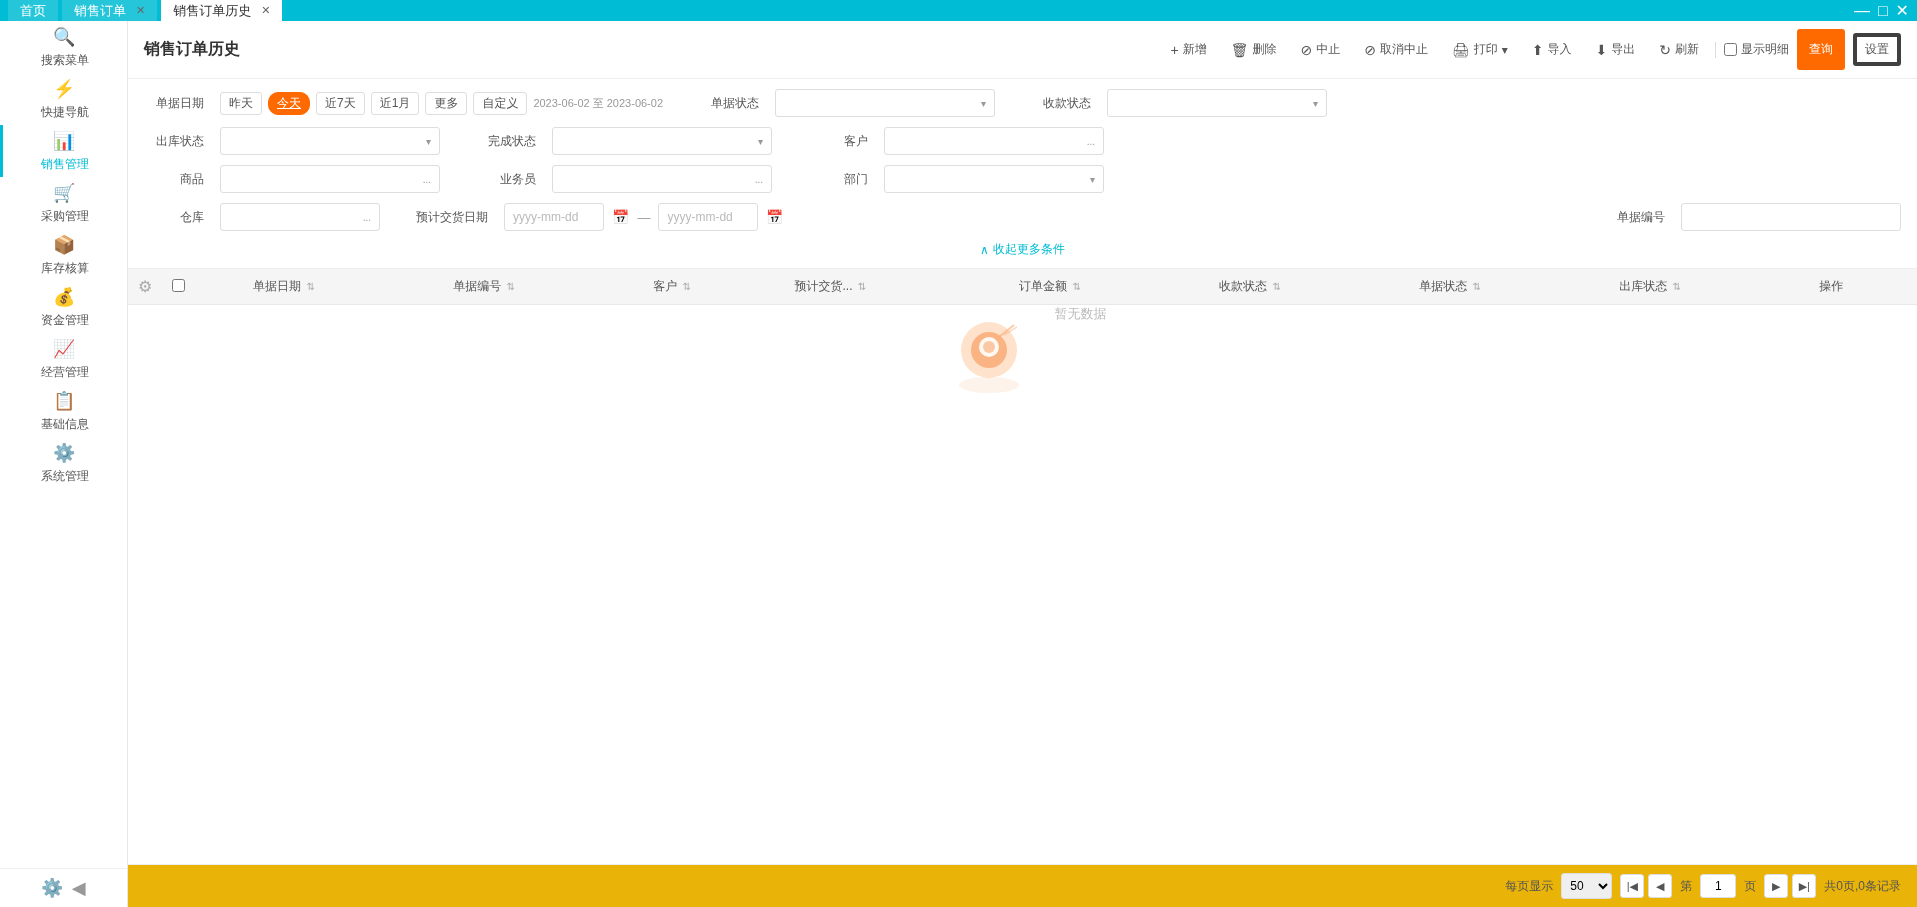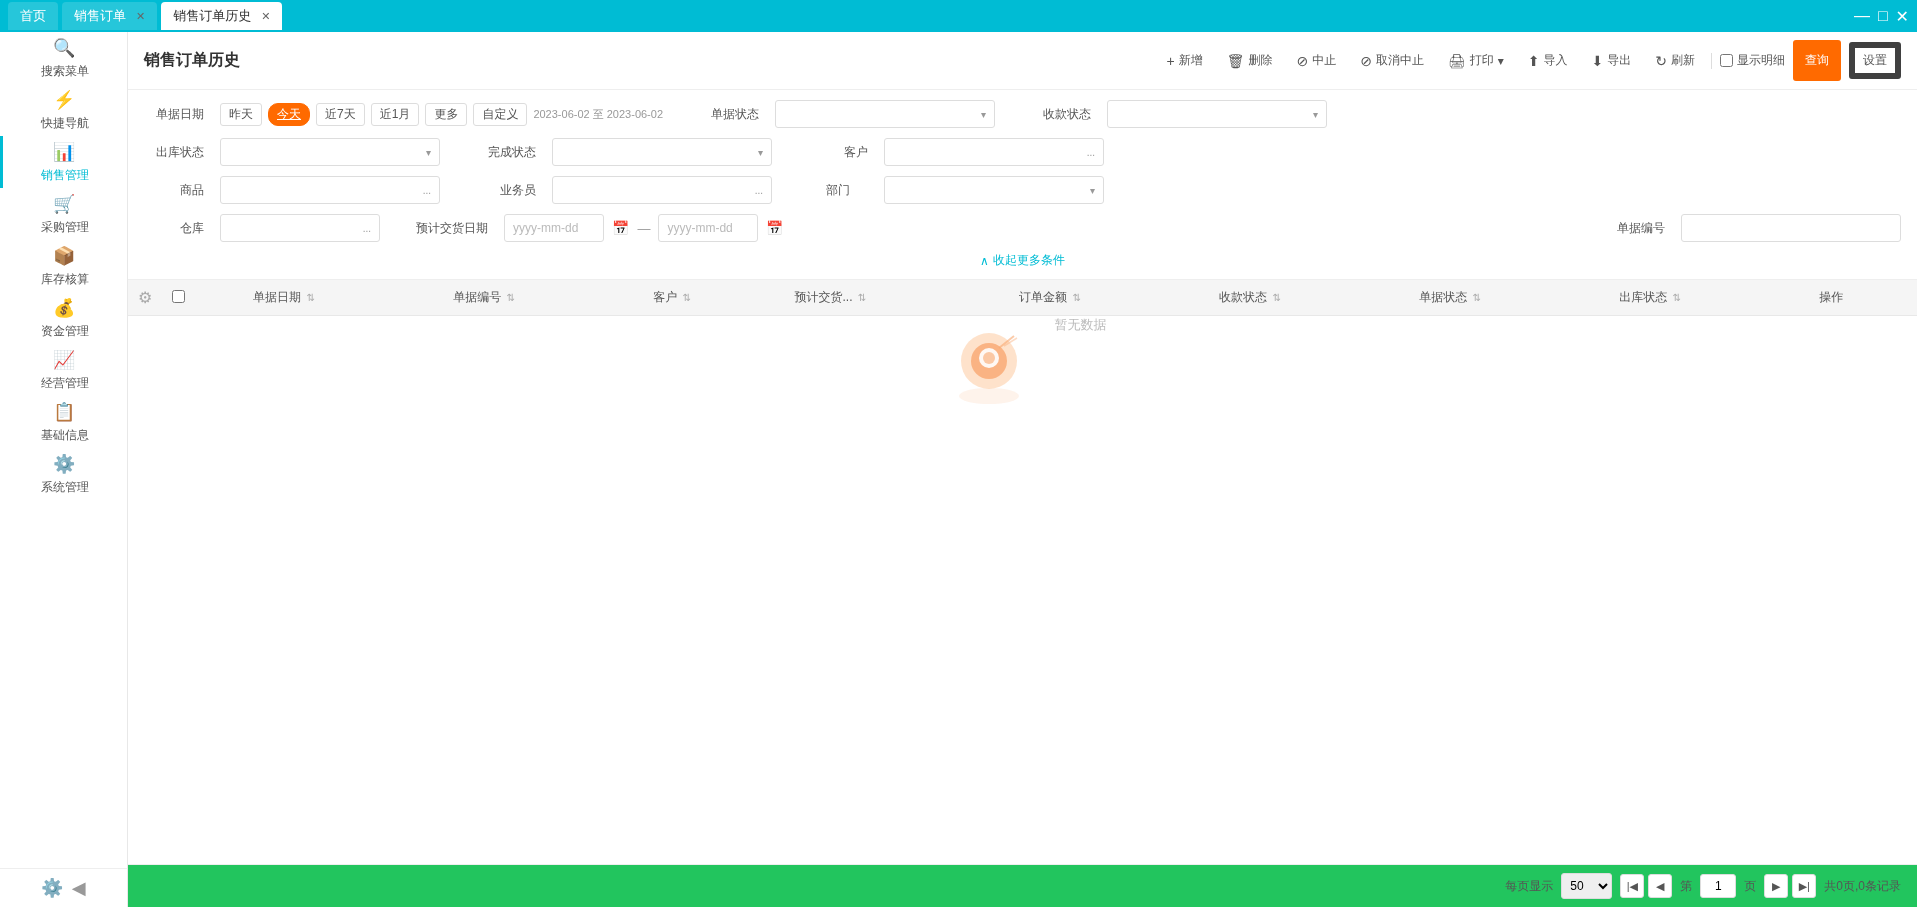--- a/index.html
+++ b/index.html
@@ -1,19 +1,19 @@
 <!DOCTYPE html>
 <html><head>
   <meta charset="utf-8">
   <style>
     * { margin: 0; padding: 0; box-sizing: border-box; }
     body { font-family: 'Microsoft YaHei', Arial, sans-serif; font-size: 13px; background: #f5f5f5; color: #333; display: flex; flex-direction: column; height: 907px; overflow: hidden; }
 
     
-    .top-bar { background: #00bcd4; height: 32px; display: flex; align-items: center; padding: 0 8px; gap: 4px; flex-shrink: 0; }
+    .top-bar { background: #00bcd4; height: 21px; display: flex; align-items: center; padding: 0 8px; gap: 4px; flex-shrink: 0; }
     .tab-item { height: 28px; padding: 0 12px; border-radius: 4px 4px 0 0; display: flex; align-items: center; gap: 6px; cursor: pointer; font-size: 13px; color: #fff; background: rgba(255,255,255,0.15); }
     .tab-item.active { background: #fff; color: #333; }
     .tab-close { font-size: 11px; color: #666; cursor: pointer; margin-left: 4px; }
     .top-bar-right { margin-left: auto; display: flex; gap: 8px; align-items: center; }
     .top-close-btn { color: #fff; font-size: 16px; cursor: pointer; }
 
     
     .main-layout { display: flex; flex: 1; overflow: hidden; }
 
     
@@ -59,21 +59,21 @@
     .table-area { flex: 1; overflow: auto; background: #fff; margin: 0; }
     .data-table { width: 100%; border-collapse: collapse; }
     .data-table th { background: #f5f5f5; padding: 8px 10px; text-align: left; font-size: 12px; color: #555; font-weight: normal; border-bottom: 1px solid #e8e8e8; white-space: nowrap; }
     .data-table th .sort-icon { color: #aaa; font-size: 10px; margin-left: 2px; }
     .table-gear { color: #aaa; font-size: 16px; cursor: pointer; }
     .th-check { width: 32px; }
     .empty-icon { font-size: 80px; margin-bottom: 16px; }
     .empty-text { color: #bbb; font-size: 13px; }
 
     
-    .page-footer { background: #22c55e; border-top: 1px solid #eee; padding: 8px 16px; display: flex; align-items: center; justify-content: flex-end; gap: 8px; flex-shrink: 0; font-size: 12px; color: #555; }
+    .page-footer { background: #eab308; border-top: 1px solid #eee; padding: 8px 16px; display: flex; align-items: center; justify-content: flex-end; gap: 8px; flex-shrink: 0; font-size: 12px; color: #555; }
     .page-size-select { height: 26px; border: 1px solid #ddd; border-radius: 3px; padding: 0 4px; font-size: 12px; }
     .page-nav { display: flex; align-items: center; gap: 4px; }
     .page-btn { width: 24px; height: 24px; border: 1px solid #ddd; border-radius: 3px; background: #fff; cursor: pointer; display: flex; align-items: center; justify-content: center; font-size: 11px; color: #555; }
     .page-btn:disabled { color: #ccc; cursor: default; }
     .page-input { width: 36px; height: 24px; border: 1px solid #ddd; border-radius: 3px; text-align: center; font-size: 12px; }
 
     .content-body { display: flex; flex-direction: column; flex: 1; overflow: hidden; }
     .empty-area { flex: 1; display: flex; align-items: flex-start; justify-content: center; gap: 16px; }
   </style>
 </head>
@@ -182,21 +182,21 @@
           <span>刷新</span>
         </button>
         <div class="divider-v"></div>
         <label class="checkbox-label">
           <input type="checkbox" style="">
           <span>显示明细</span>
         </label>
         <button class="toolbar-btn primary">
           <span>查询</span>
         </button>
-        <button class="toolbar-btn" style="border:6px solid #404040; border-radius:3px;">
+        <button class="toolbar-btn" style="border:4px solid #404040; border-radius:3px;">
           <span>设置</span>
         </button>
       </div>
     </div>
 
     <div class="filter-area">
 
       <div class="filter-row">
         <span class="filter-label">单据日期</span>
         <div class="date-filter">
@@ -242,21 +242,21 @@
         <span class="filter-label">商品</span>
         <div class="filter-select" style="flex:1; max-width:220px;">
           <span></span>
           <span class="arrow">...</span>
         </div>
         <span class="filter-label" style="margin-left: 20px;">业务员</span>
         <div class="filter-select" style="flex:1; max-width:220px;">
           <span></span>
           <span class="arrow">...</span>
         </div>
-        <span class="filter-label" style="margin-left: 20px; text-align: center;">部门</span>
+        <span class="filter-label" style="margin-left: 20px;">部门</span>
         <div class="filter-select" style="flex:1; max-width:220px;">
           <span></span>
           <span class="arrow">▾</span>
         </div>
       </div>
 
       <div class="filter-row">
         <span class="filter-label">仓库</span>
         <div class="filter-select" style="flex:1; max-width:160px;">
           <span></span>

